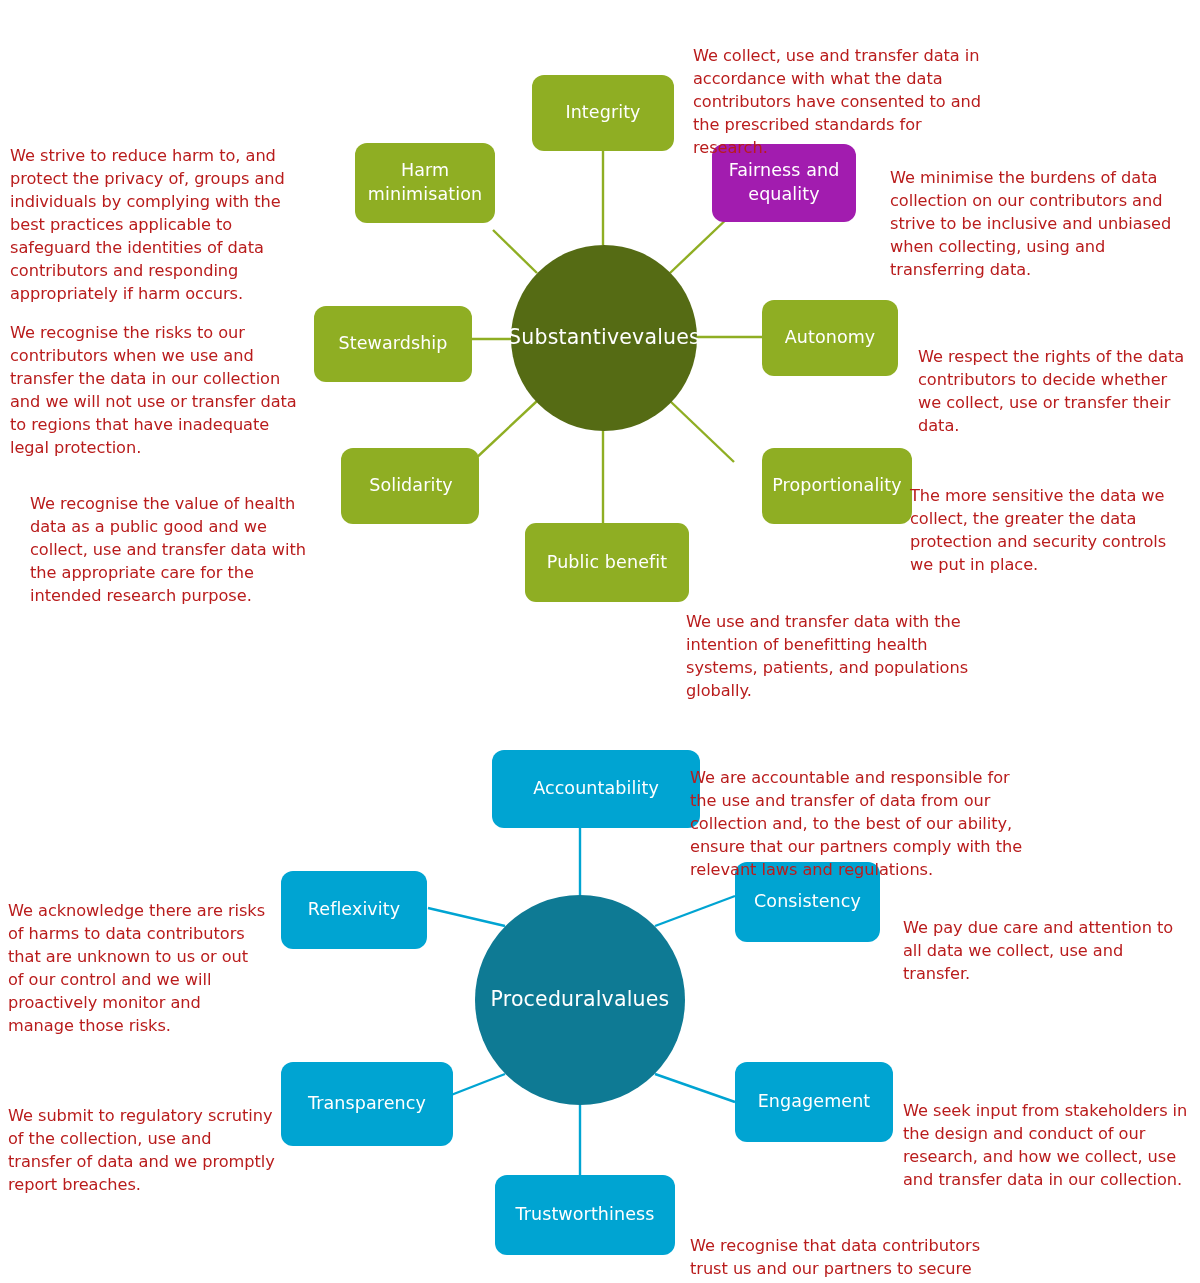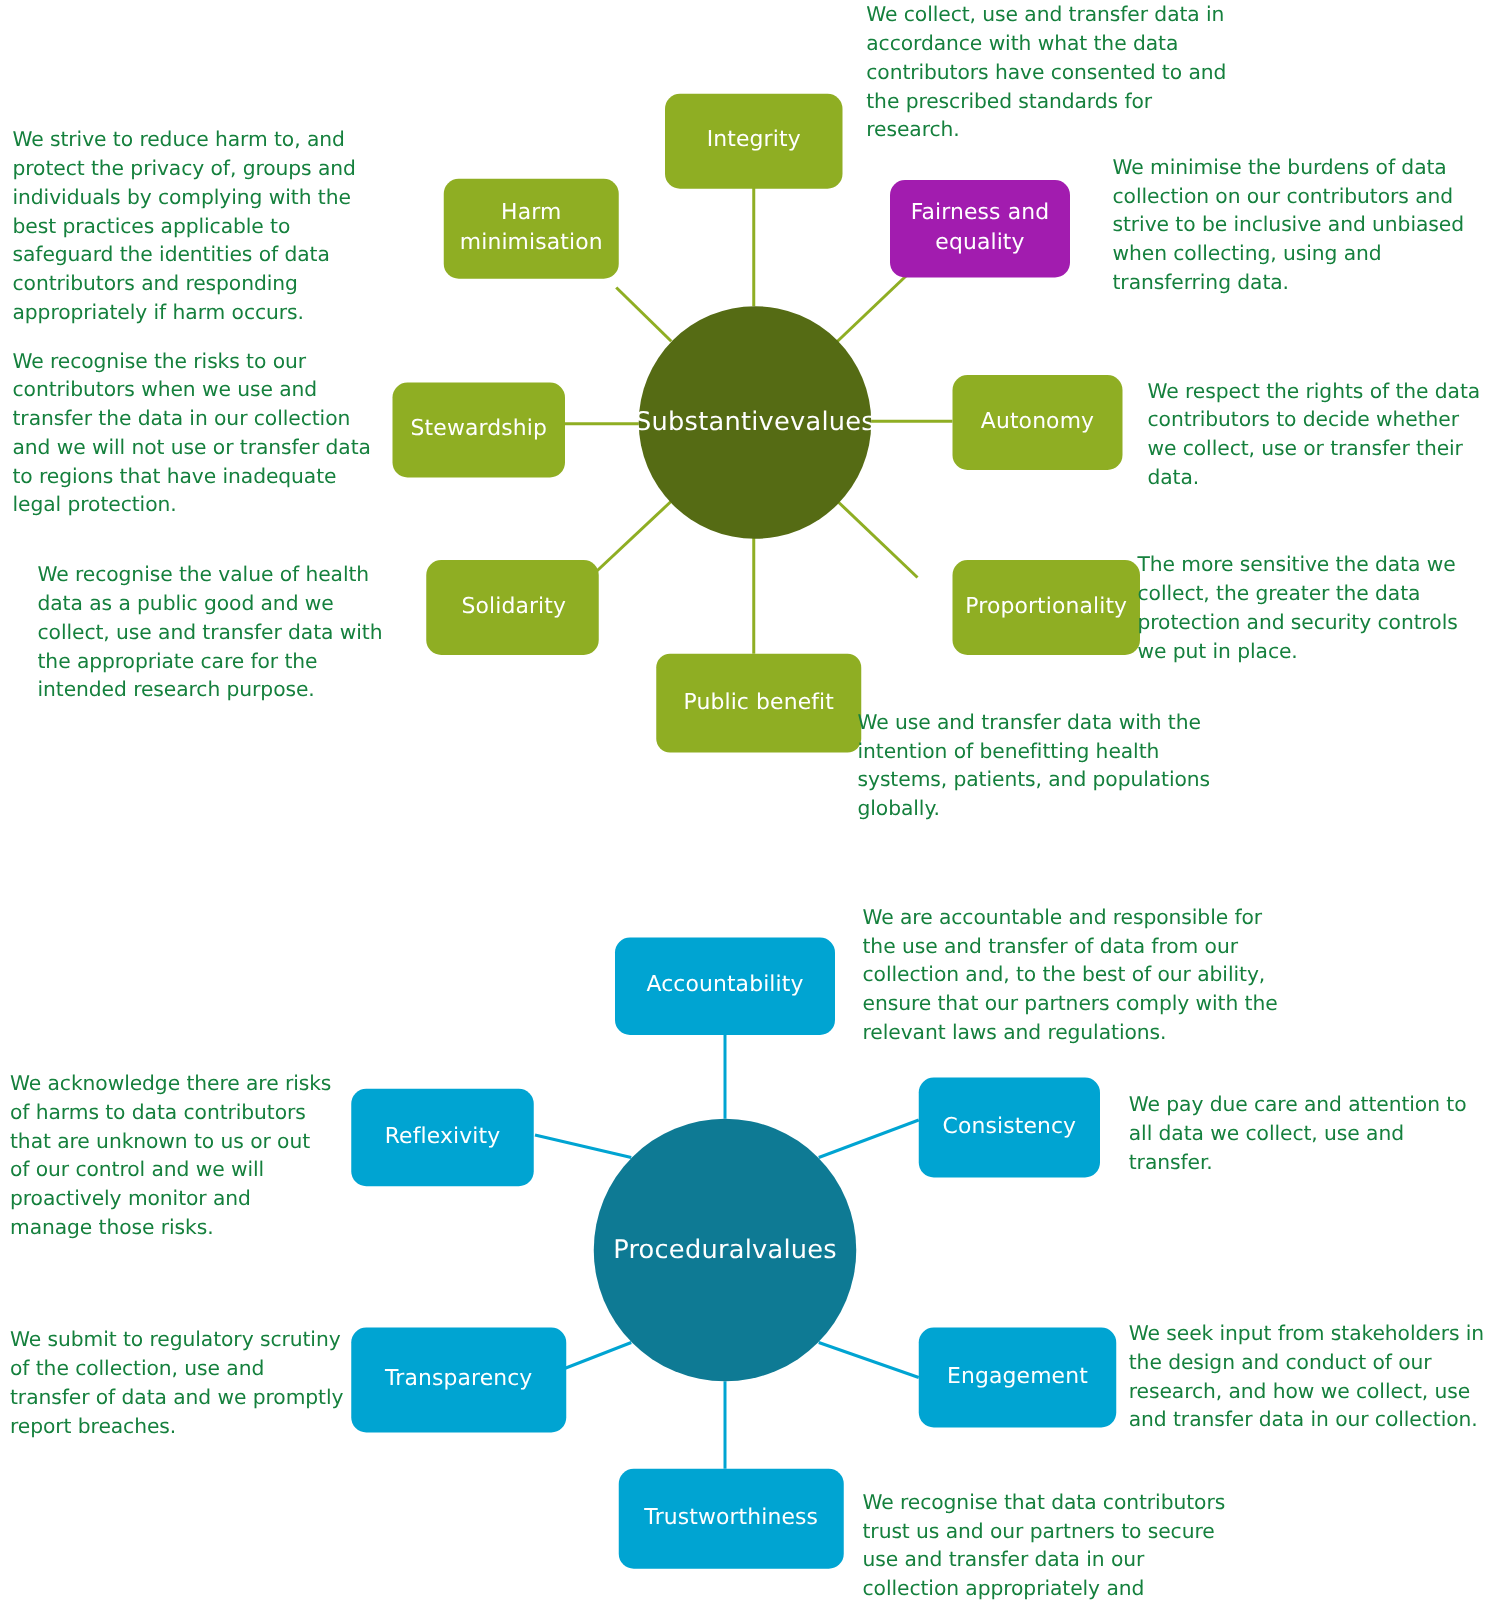--- a/index.html
+++ b/index.html
@@ -50,25 +50,26 @@
     justify-content: center;
     text-align: center;
     color: #ffffff;
     font-size: 17.5px;
     line-height: 1.35;
     padding: 4px 10px;
     letter-spacing: 0.1px;
   }
   .caption {
     position: absolute;
-    color: #15803d;
+    color: #b91c1c;
     font-size: 16.2px;
     line-height: 1.42;
     white-space: pre-line;
     letter-spacing: -0.05px;
+    margin-top: 44px;
   }
 </style>
 </head>
 <body>
 
 <div id="canvas">
 
   <svg class="connectors" viewBox="0 0 1200 1283">
 
     <g stroke="#8FAE23" stroke-width="2.4" fill="none">
@@ -102,21 +103,21 @@
   <div class="node" style="left:712px; top:144px; width:144px; height:78px; background:#a21caf;">Fairness and equality</div>
 
   <div class="node" style="left:762px; top:300px; width:136px; height:76px; background:#8FAE23;">Autonomy</div>
 
   <div class="node" style="left:733px; top:448px; width:150px; height:76px; background:#8FAE23;margin-left:29px;">Proportionality</div>
 
   <div class="node" style="left:525px; top:523px; width:164px; height:79px; background:#8FAE23;border-radius:11px;">Public benefit</div>
 
   <div class="node" style="left:341px; top:448px; width:138px; height:76px; background:#8FAE23;padding-left:12px;">Solidarity</div>
 
-  <div class="node" style="left:314px; top:306px; width:138px; height:76px; background:#8FAE23;">Stewardship</div>
+  <div class="node" style="left:314px; top:306px; width:158px; height:76px; background:#8FAE23;">Stewardship</div>
 
   <div class="node" style="left:355px; top:143px; width:140px; height:80px; background:#8FAE23;">Harm minimisation</div>
 
   <div class="caption" style="left:693px; top:0px; width:300px;">We collect, use and transfer data in accordance with what the data contributors have consented to and the prescribed standards for research.</div>
 
   <div class="caption" style="left:890px; top:122px; width:300px;">We minimise the burdens of data collection on our contributors and strive to be inclusive and unbiased when collecting, using and transferring data.</div>
 
   <div class="caption" style="left:918px; top:301px; width:275px;">We respect the rights of the data contributors to decide whether we collect, use or transfer their data.</div>
 
   <div class="caption" style="left:910px; top:440px; width:275px;">The more sensitive the data we collect, the greater the data protection and security controls we put in place.</div>
@@ -127,21 +128,21 @@
 
   <div class="caption" style="left:10px; top:277px; width:290px;">We recognise the risks to our contributors when we use and transfer the data in our collection and we will not use or transfer data to regions that have inadequate legal protection.</div>
 
   <div class="caption" style="left:10px; top:100px; width:305px;">We strive to reduce harm to, and protect the privacy of, groups and individuals by complying with the best practices applicable to safeguard the identities of data contributors and responding appropriately if harm occurs.</div>
 
   <div class="hub" style="left:475px; top:895px; width:210px; height:210px; background:#0E7A94;">
     <span class="hub-l1">Procedural</span>
     <span class="hub-l2">values</span>
   </div>
 
-  <div class="node" style="left:492px; top:750px; width:176px; height:78px; background:#00A4D2;">Accountability</div>
+  <div class="node" style="left:492px; top:750px; width:208px; height:78px; background:#00A4D2;">Accountability</div>
 
   <div class="node" style="left:735px; top:862px; width:145px; height:80px; background:#00A4D2;">Consistency</div>
 
   <div class="node" style="left:735px; top:1062px; width:158px; height:80px; background:#00A4D2;">Engagement</div>
 
   <div class="node" style="left:495px; top:1175px; width:180px; height:80px; background:#00A4D2;">Trustworthiness</div>
 
   <div class="node" style="left:281px; top:1062px; width:172px; height:84px; background:#00A4D2;">Transparency</div>
 
   <div class="node" style="left:281px; top:871px; width:146px; height:78px; background:#00A4D2;">Reflexivity</div>

